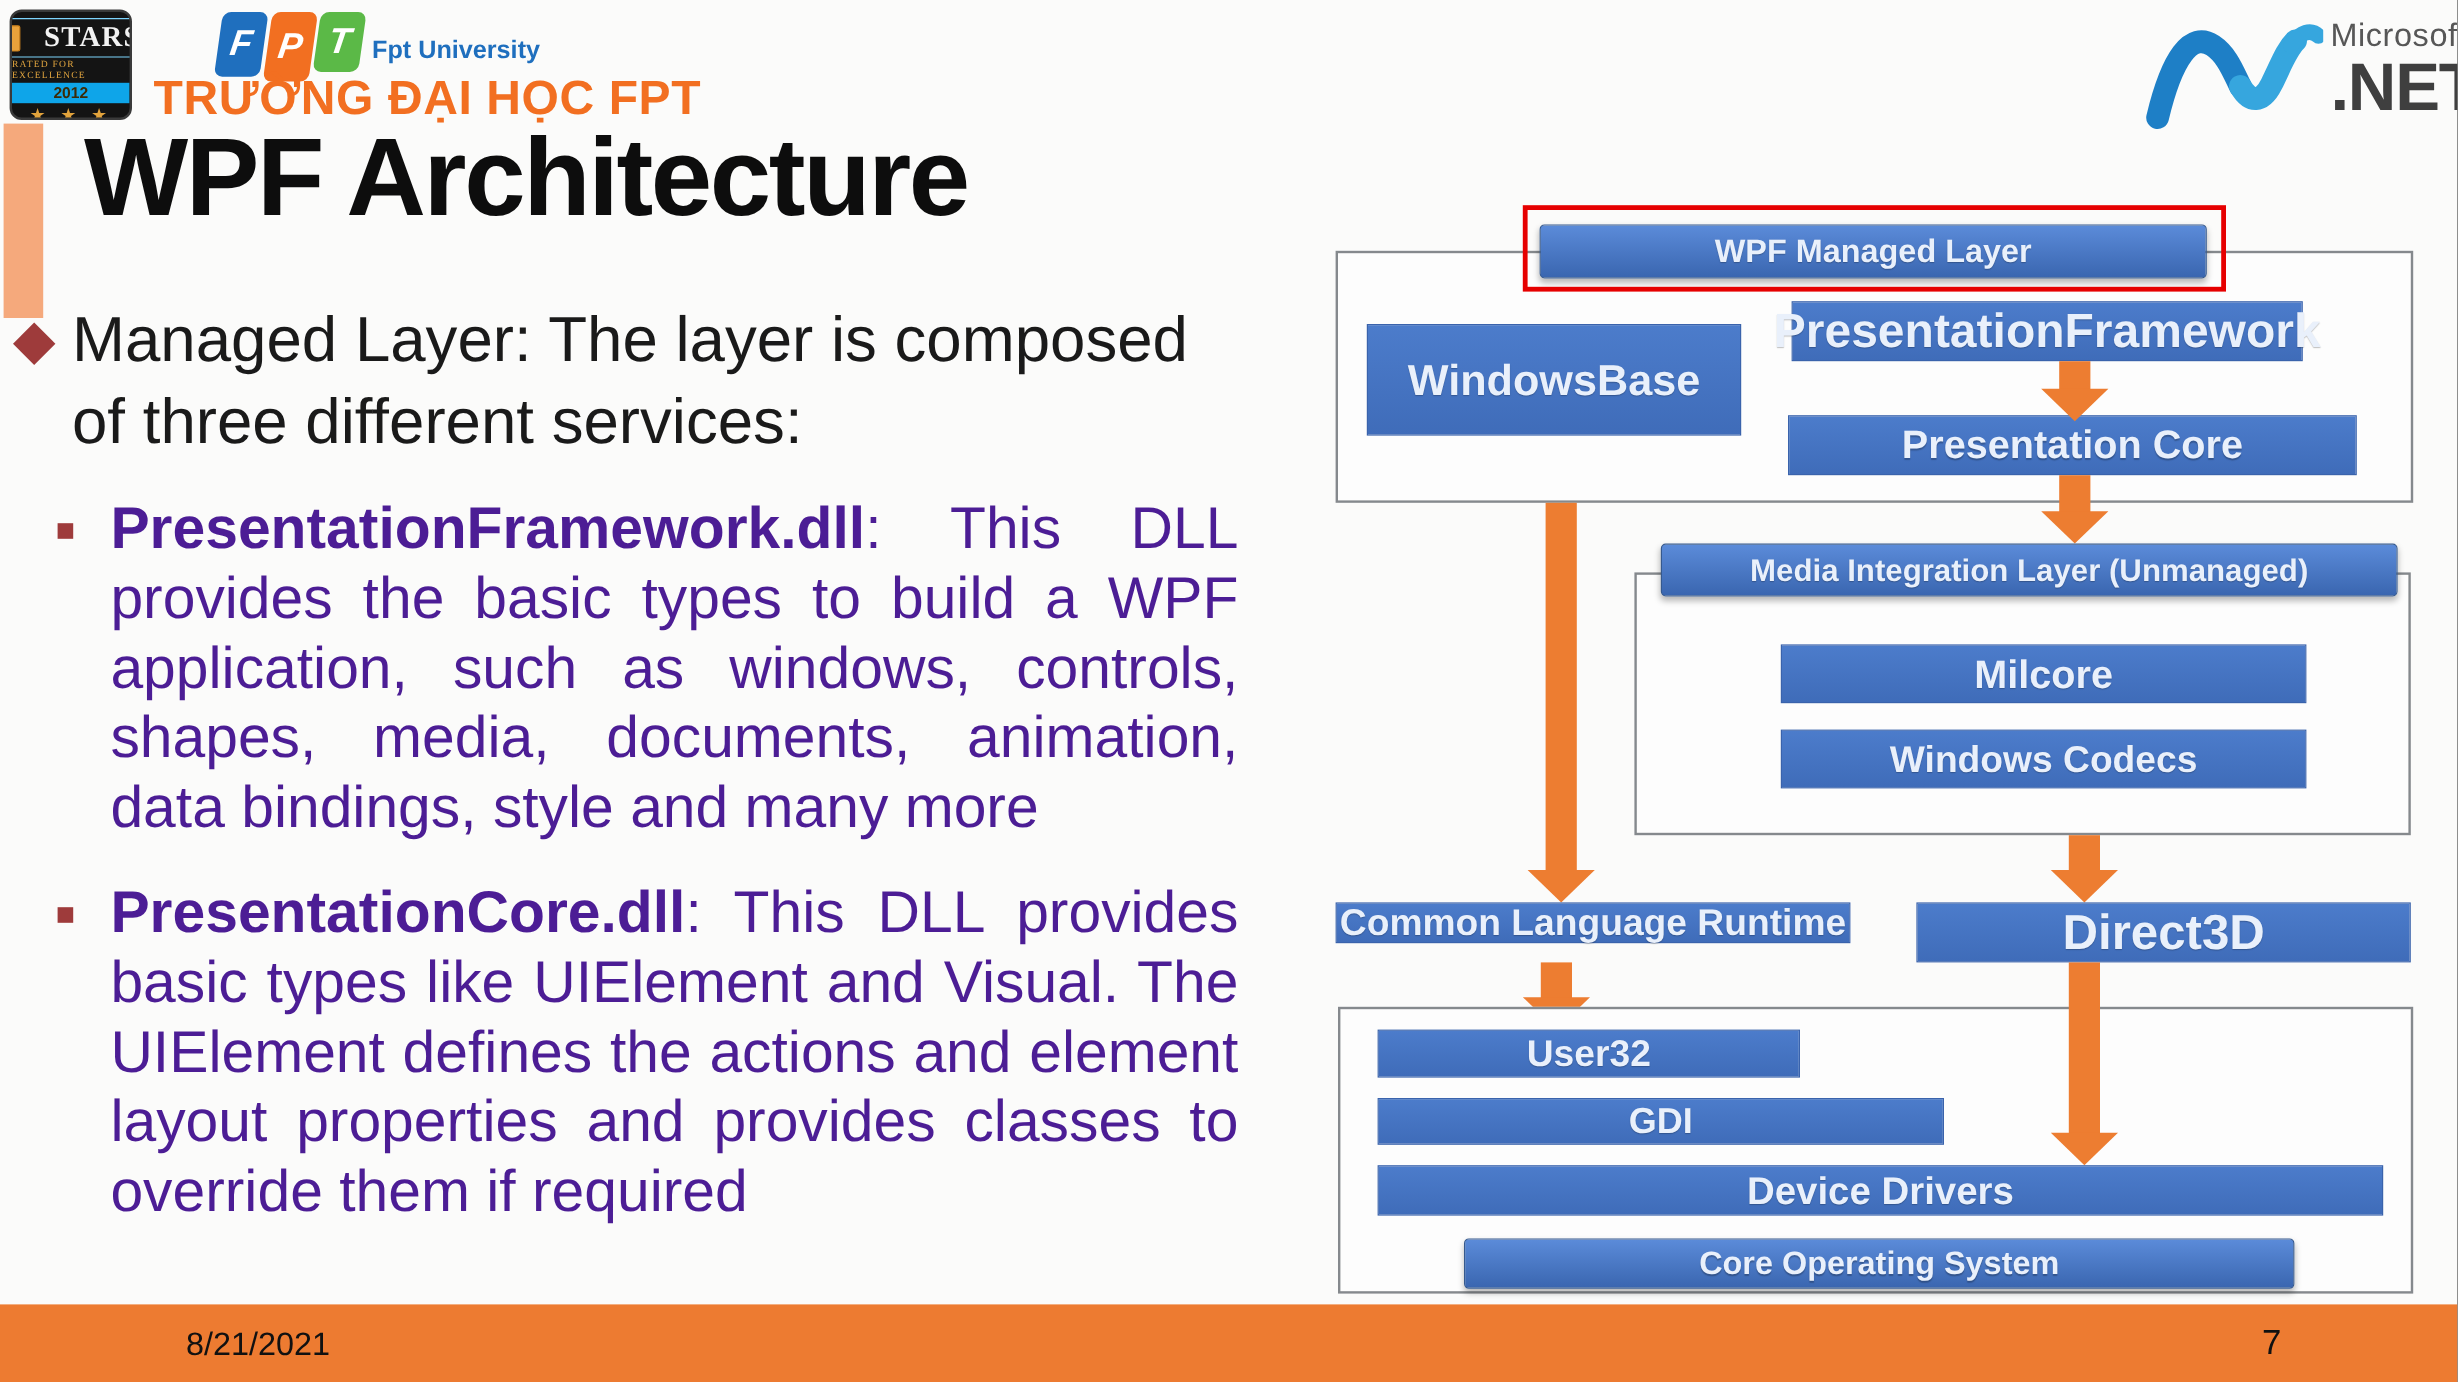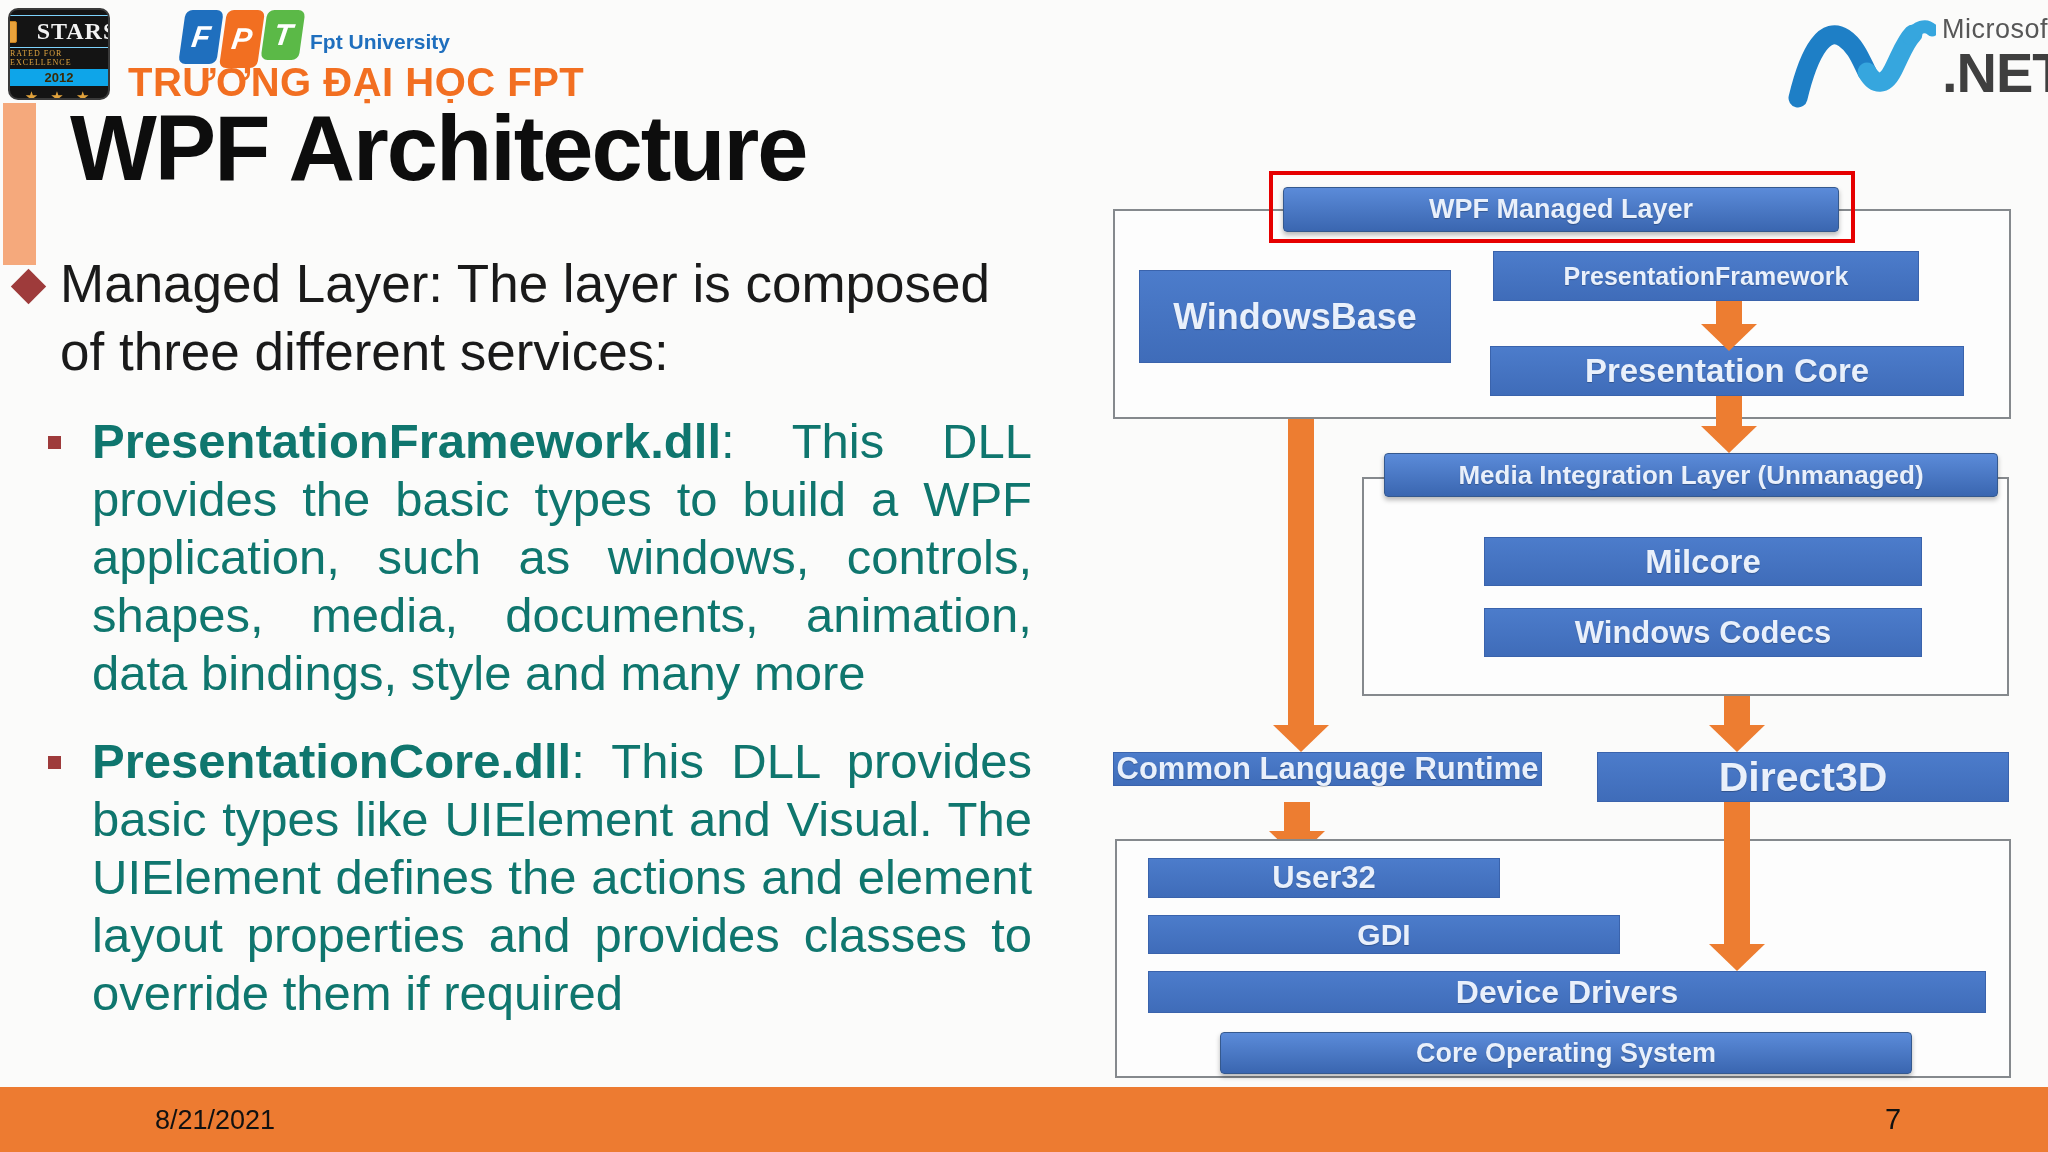--- a/index.html
+++ b/index.html
@@ -42,21 +42,21 @@
   .accent-bar{position:absolute;left:3px;top:103px;width:33px;height:162px;background:#F5A97C;}
   .page-title{
     position:absolute;left:70px;top:96px;font-size:92px;font-weight:bold;
     color:#0D0D0D;letter-spacing:-2px;white-space:nowrap;
   }
   
   .bullet-para{position:absolute;left:60px;top:250px;width:985px;font-size:53px;line-height:68px;color:#1A1A1A;}
   .diamond-bullet{
     position:absolute;left:16px;top:274px;width:25px;height:25px;background:#9E3B3B;transform:rotate(45deg);
   }
-  .sub-bullet{position:absolute;left:92px;width:940px;font-size:49px;line-height:58px;color:#0f766e;text-align:justify;}
+  .sub-bullet{position:absolute;left:92px;width:940px;font-size:49px;line-height:58px;color:#4c1d95;text-align:justify;}
   .sub1{top:412px;}
   .sub2{top:732px;}
   .square-bullet{position:absolute;left:48px;width:13px;height:13px;background:#9E3B3B;}
   .sq1{top:436px;}
   .sq2{top:756px;}
   .sub-bullet b{font-weight:bold;}
   
   .group-box{position:absolute;background:#FDFDFD;border:2px solid #85898D;box-sizing:border-box;}
   .bbox{
     position:absolute;box-sizing:border-box;
@@ -131,21 +131,21 @@
 
   <div class="group-box" style="left:1113px;top:209px;width:898px;height:210px;"></div>
   <div class="bbox bar" style="left:1283px;top:187px;width:556px;height:45px;font-size:27px;">
     <span>WPF Managed Layer</span>
   </div>
   <div class="red-box" style="left:1269px;top:171px;width:586px;height:72px;"></div>
 
   <div class="bbox" style="left:1139px;top:270px;width:312px;height:93px;font-size:36px;">
     <span>WindowsBase</span>
   </div>
-  <div class="bbox" style="left:1493px;top:251px;width:426px;height:50px;font-size:25px;">
+  <div class="bbox" style="left:1493px;top:251px;width:426px;height:50px;font-size:40px;">
     <span>PresentationFramework</span>
   </div>
   <div class="bbox" style="left:1490px;top:346px;width:474px;height:50px;font-size:33px;">
     <span>Presentation Core</span>
   </div>
 
   <div class="shaft" style="left:1716px;top:301px;width:26px;height:24px;"></div>
   <div class="ahead" style="left:1701px;top:324px;"></div>
   <div class="shaft" style="left:1716px;top:396px;width:26px;height:31px;"></div>
   <div class="ahead" style="left:1701px;top:426px;"></div>

